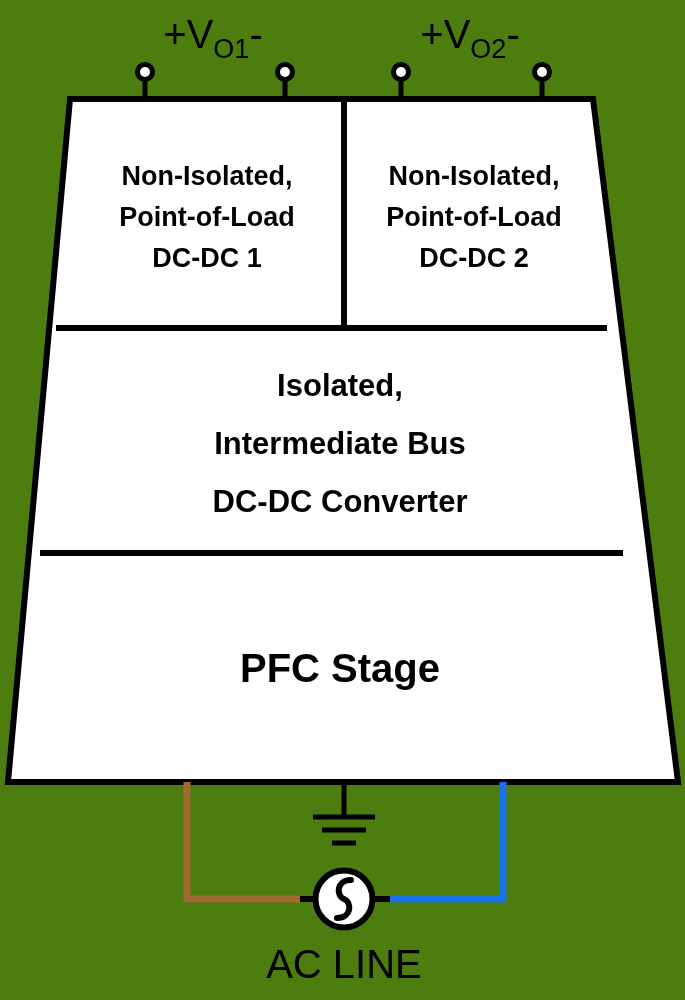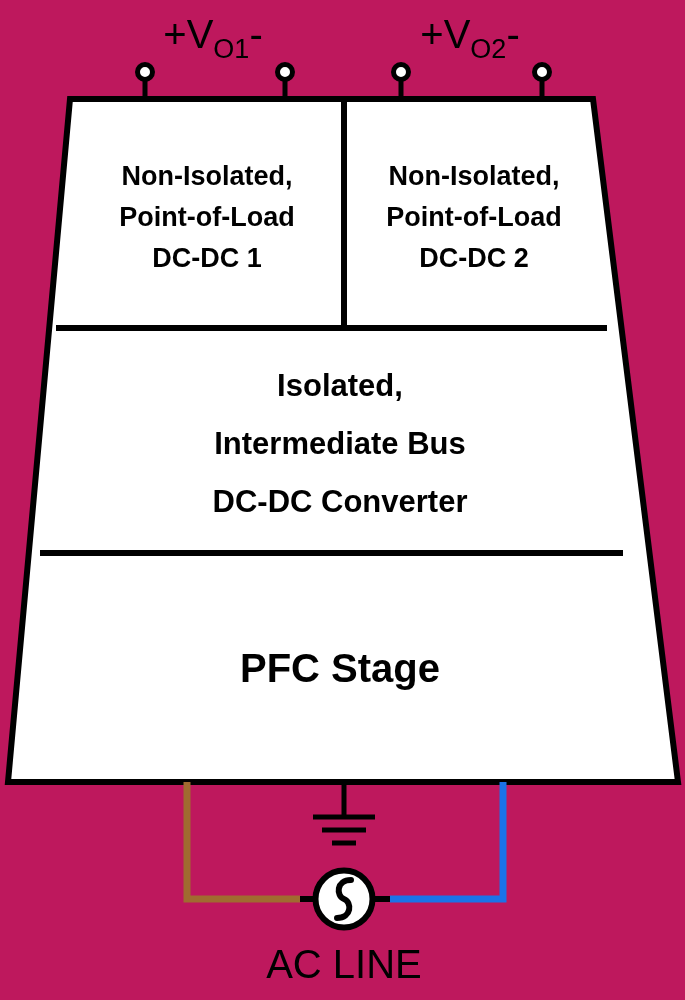--- a/index.html
+++ b/index.html
@@ -1,18 +1,18 @@
 <!DOCTYPE html>
 <html><head>
 <meta charset="utf-8">
 <style>
   html,body{margin:0;padding:0;background:#ffffff;}
   body{width:685px;height:1000px;overflow:hidden;
        font-family:"Liberation Sans",sans-serif;}
-  #stage{position:relative;width:685px;height:1000px;background:#be185d;}
+  #stage{position:relative;width:685px;height:1000px;background:#4d7c0f;}
   svg#diagram{position:absolute;left:0;top:0;width:685px;height:1000px;display:block;}
   .blk{font-family:"Liberation Sans",sans-serif;font-weight:bold;font-size:27px;fill:#000;text-anchor:middle;}
   .blk-mid{font-family:"Liberation Sans",sans-serif;font-weight:bold;font-size:31px;fill:#000;text-anchor:middle;}
   .blk-big{font-family:"Liberation Sans",sans-serif;font-weight:bold;font-size:40px;fill:#000;text-anchor:middle;}
   .vlabel{font-family:"Liberation Sans",sans-serif;font-weight:normal;font-size:40px;fill:#000;text-anchor:middle;}
   .vsub{font-size:27px;}
   .acline{font-family:"Liberation Sans",sans-serif;font-weight:normal;font-size:40px;fill:#000;text-anchor:middle;}
 </style>
 </head>
 <body>

